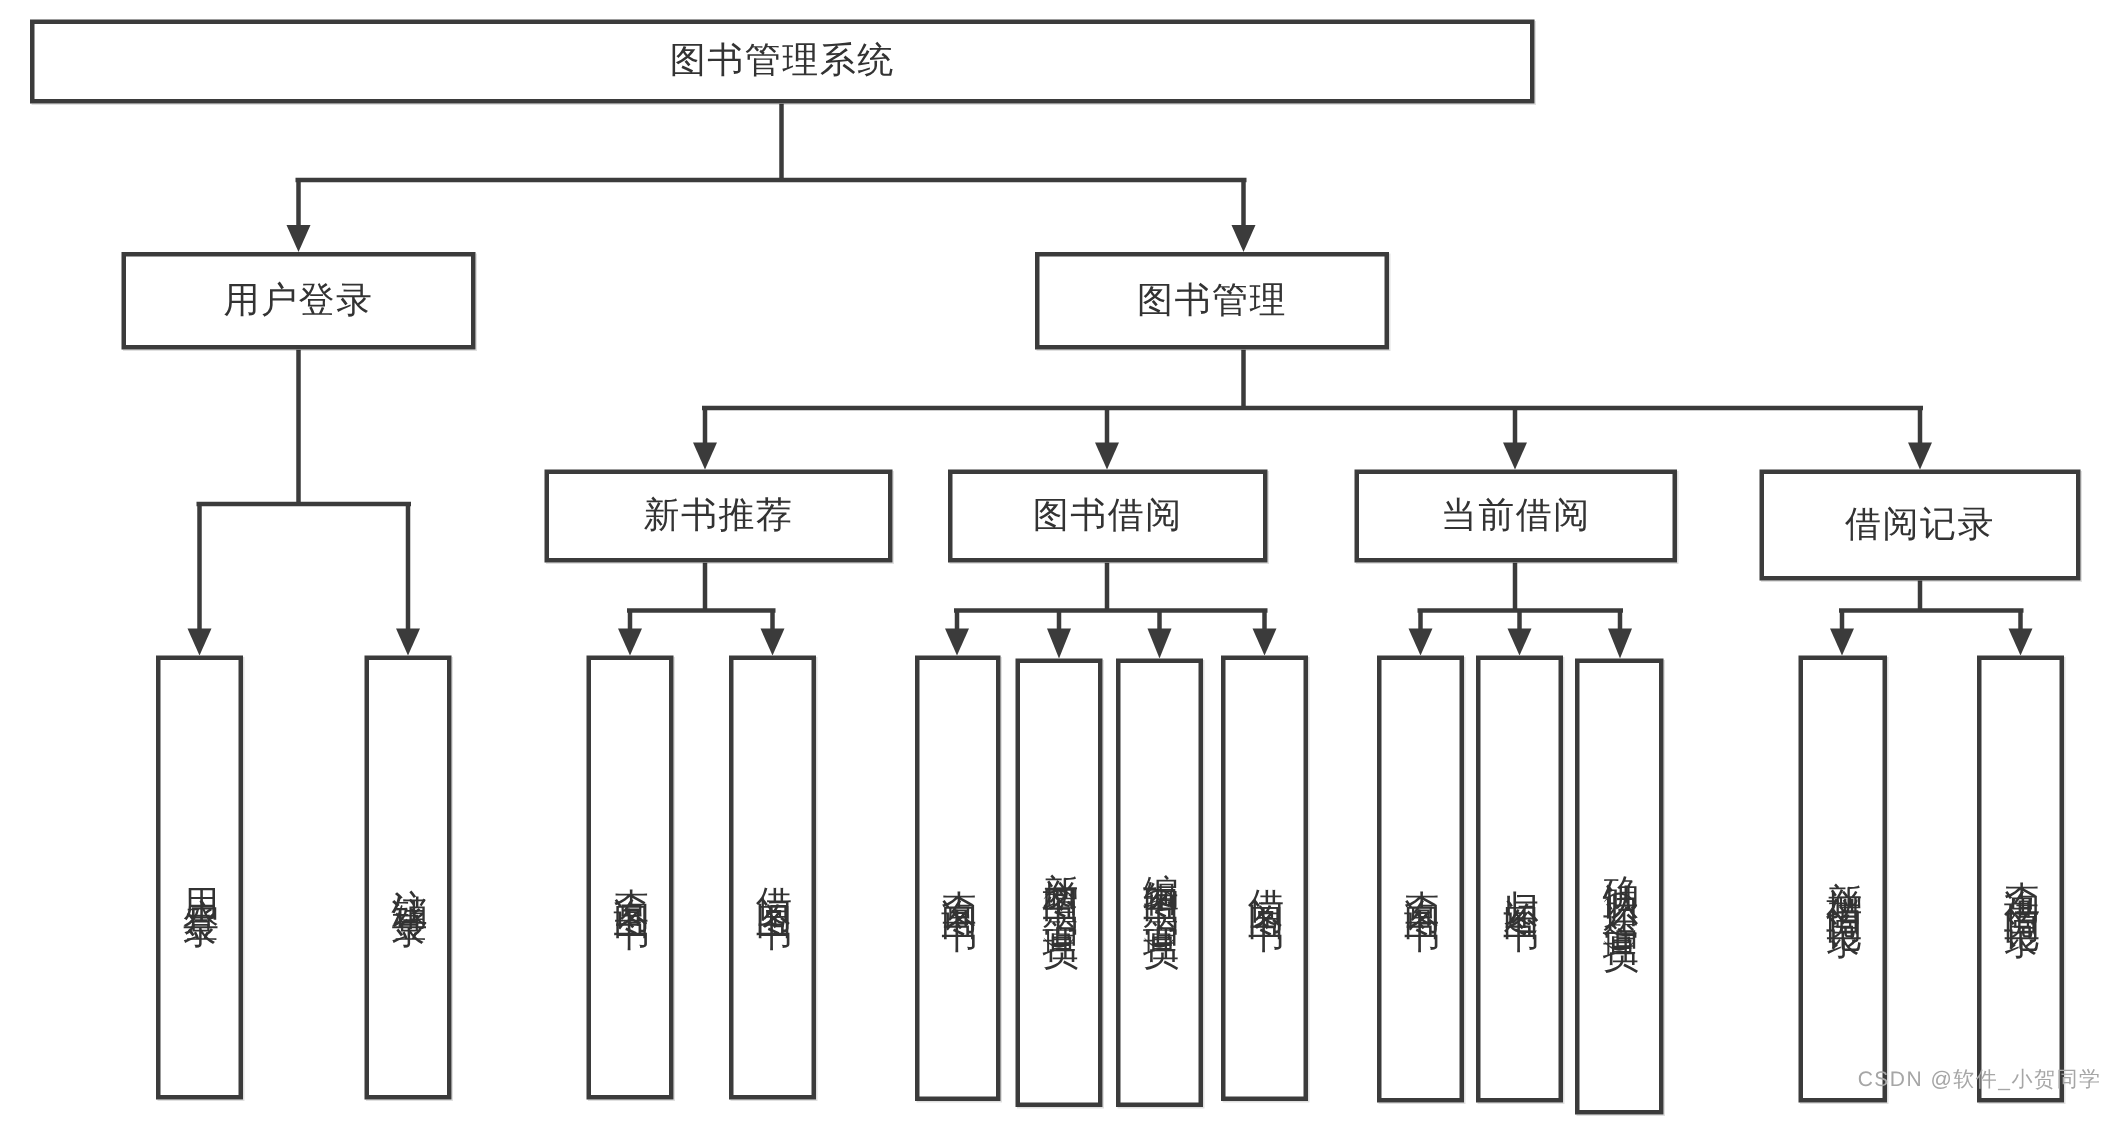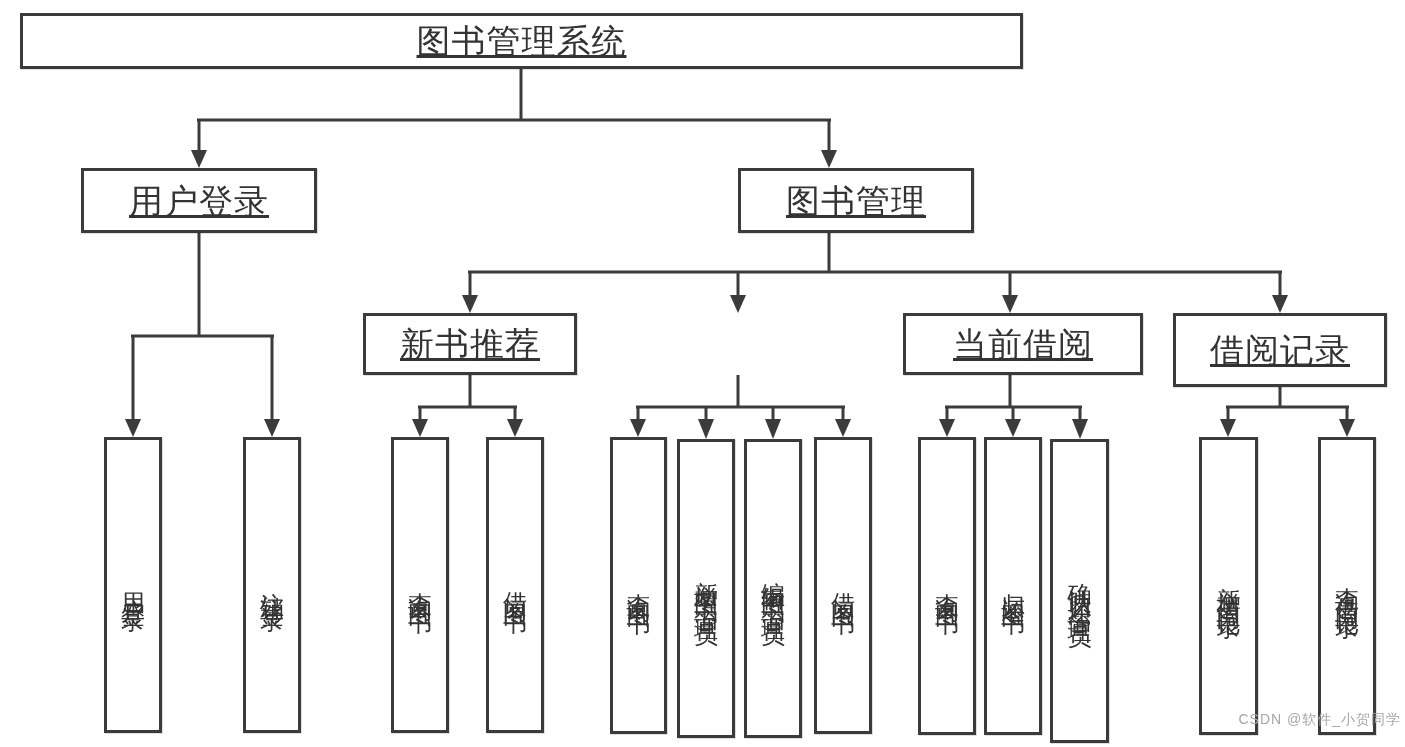--- a/index.html
+++ b/index.html
@@ -34,25 +34,24 @@
     border: 3px solid var(--line);
     background: #ffffff;
     color: var(--text);
     display: flex;
     align-items: center;
     justify-content: center;
     z-index: 2;
     box-shadow: 1px 1px 0 rgba(0,0,0,0.12);
   }
   .hlabel {
-    font-size: 34px;
+    font-size: 24px;
     line-height: 1;
     white-space: nowrap;
     letter-spacing: 1px;
-    text-decoration: underline;
   }
   .vlabel {
     writing-mode: vertical-rl;
     text-orientation: mixed;
     font-size: 24px;
     letter-spacing: 6px;
     line-height: 1;
     color: var(--text);
   }
   .watermark {
@@ -133,28 +132,31 @@
     <polygon points="1339,419 1355,419 1347,437"></polygon>
   </svg>
 
   <div class="node" style="left:20px;top:13px;width:1003px;height:56px">
     <span class="hlabel">图书管理系统</span>
   </div>
 
   <div class="node" style="left:81px;top:168px;width:236px;height:65px">
     <span class="hlabel">用户登录</span>
   </div>
-  <div class="node" style="left:738px;top:168px;width:236px;height:65px">
+  <div class="node" style="left:690px;top:168px;width:236px;height:65px">
     <span class="hlabel">图书管理</span>
   </div>
 
-  <div class="node" style="left:363px;top:313px;width:214px;height:62px">
+  <div class="node" style="left:363px;top:313px;width:232px;height:62px">
     <span class="hlabel">新书推荐</span>
   </div>
-  <div class="node" style="left:903px;top:313px;width:240px;height:62px">
+  <div class="node" style="left:632px;top:313px;width:213px;height:62px">
+    <span class="hlabel">图书借阅</span>
+  </div>
+  <div class="node" style="left:903px;top:313px;width:215px;height:62px">
     <span class="hlabel">当前借阅</span>
   </div>
   <div class="node" style="left:1173px;top:313px;width:214px;height:74px">
     <span class="hlabel">借阅记录</span>
   </div>
 
   <div class="node" style="left:104px;top:437px;width:58px;height:296px">
     <span class="vlabel">用户登录</span>
   </div>
   <div class="node" style="left:243px;top:437px;width:58px;height:296px">

